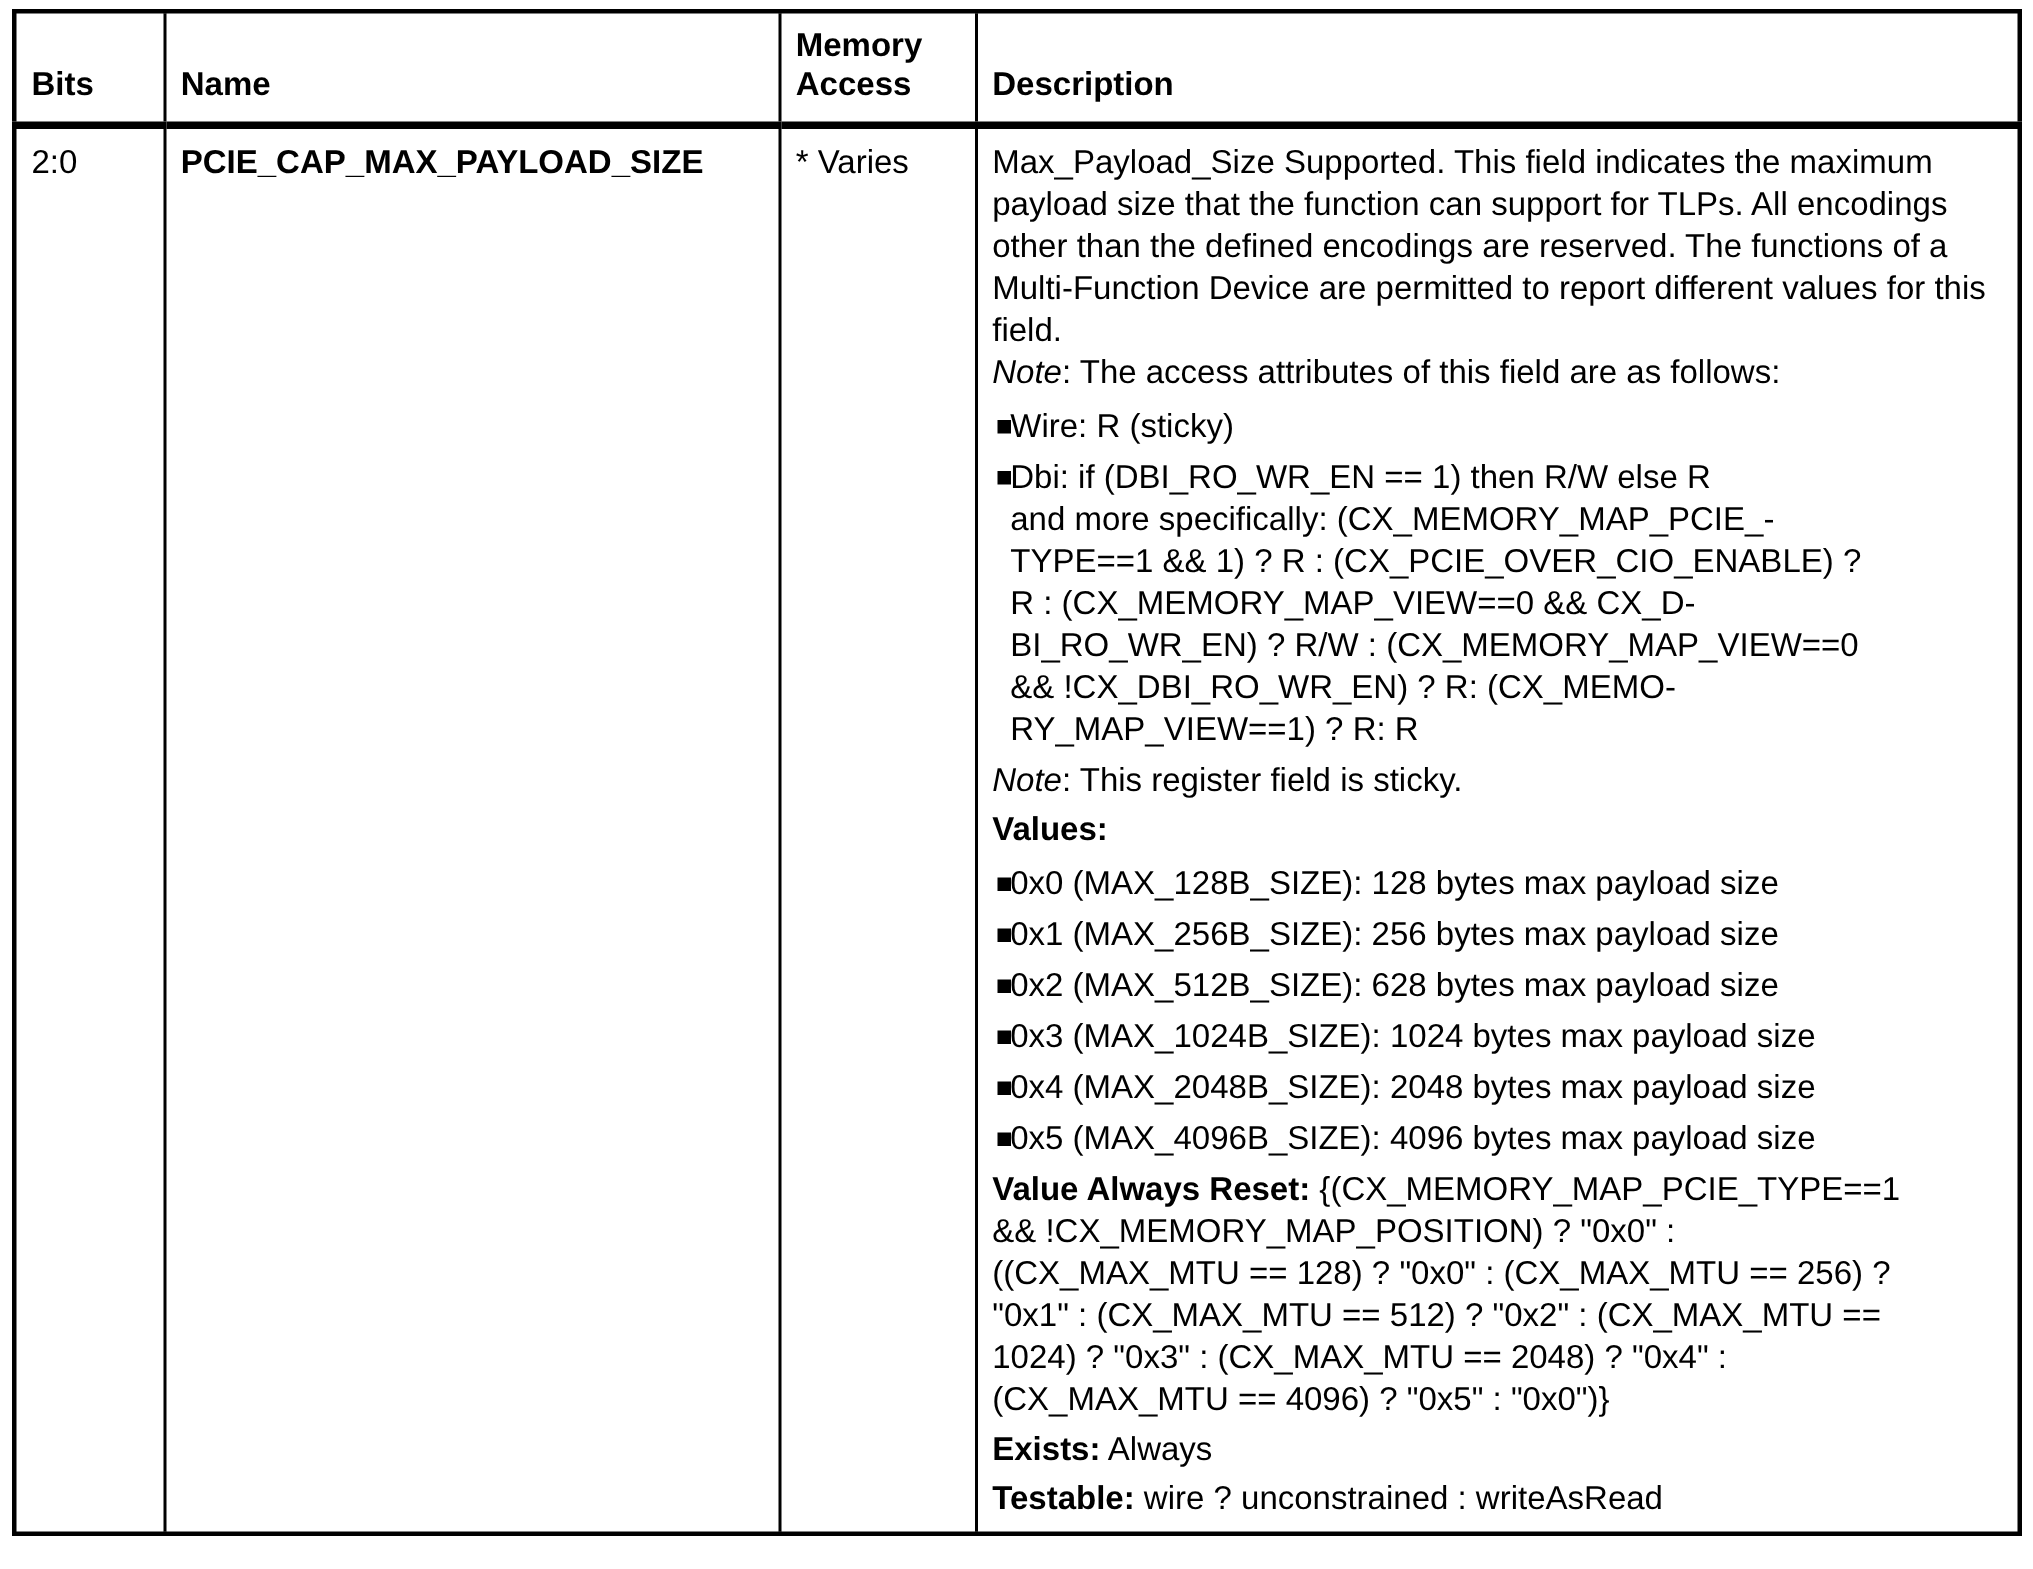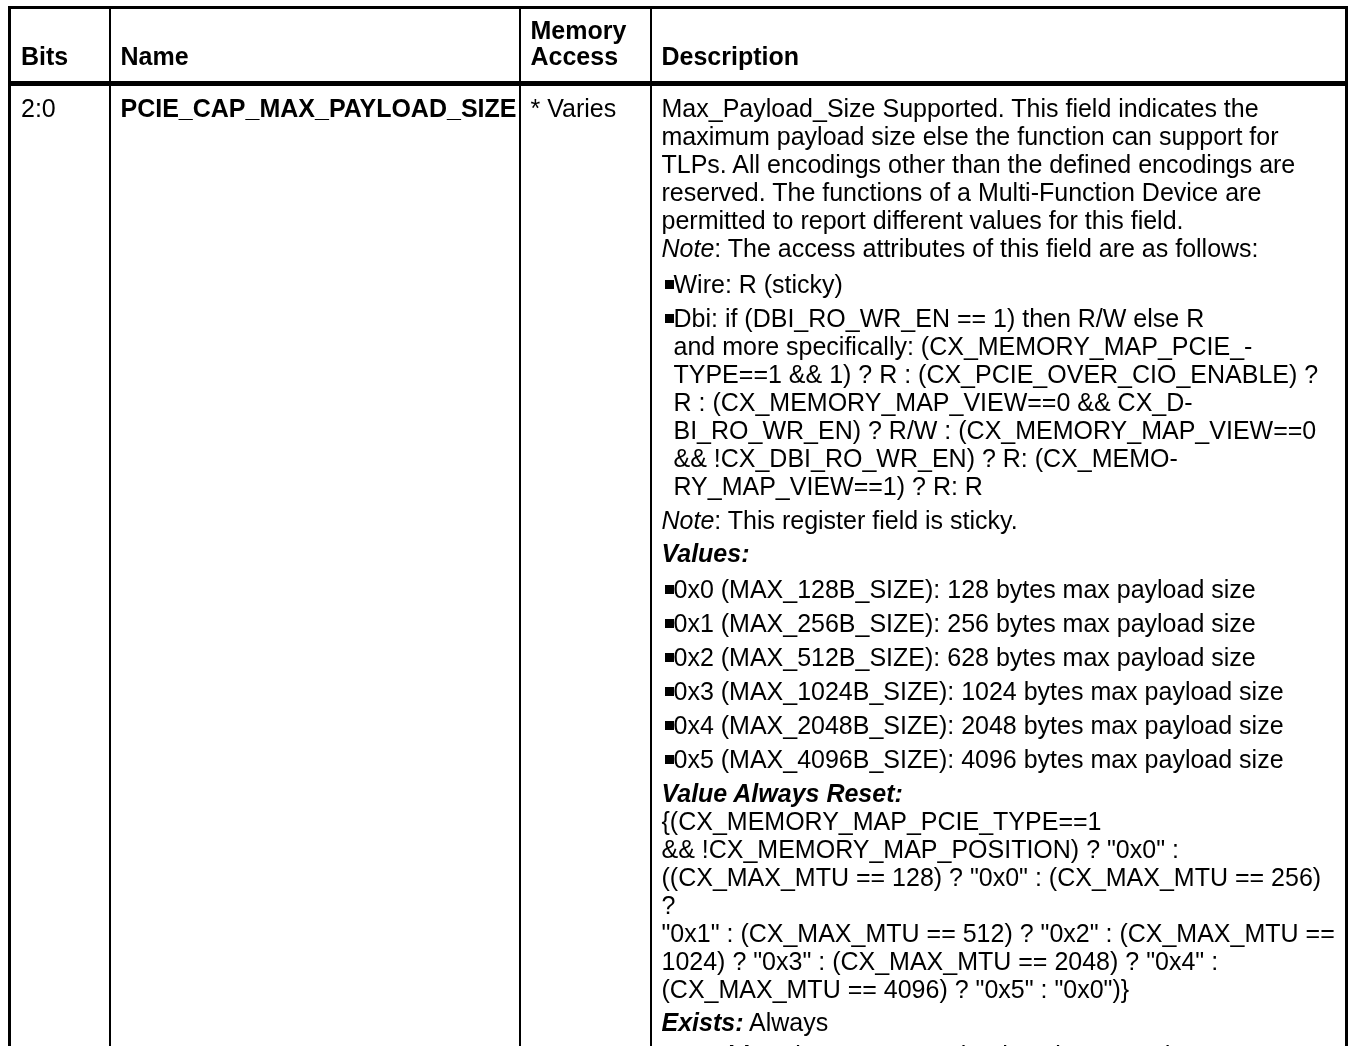--- a/index.html
+++ b/index.html
@@ -18,39 +18,39 @@
   }
   table.reg-table {
     width: 100%;
     border-collapse: collapse;
     table-layout: fixed;
     border: 3px solid #000;
   }
   th, td {
     border: 2px solid #000;
     text-align: left;
-    font-size: 25px;
+    font-size: 22px;
     padding: 8px 8px 8px 10px;
   }
   thead th {
     vertical-align: bottom;
     font-weight: bold;
     height: 76px;
     line-height: 26px;
     border-bottom: 5px solid #000;
     padding-bottom: 12px;
   }
   tbody td {
     vertical-align: top;
     line-height: 28px;
   }
   .nowrap { white-space: nowrap; font-weight: bold; }
   .desc p { margin: 0; }
   .desc .gap-top { margin-top: 5px; }
-  .bold, b { font-weight: bold; font-style: italic; }
+  .bold, b { font-weight: bold; }
   i { font-style: italic; }
   .multiline { white-space: pre-line; }
   .blist { margin: 8px 0 2px; }
   .bullet { display: flex; margin: 0 0 6px; }
   .bsq {
     flex: none;
     width: 9px;
     height: 9px;
     background: #000;
     margin: 10px 0 0 3px;
@@ -76,21 +76,21 @@
         <th>Description</th>
       </tr>
     </thead>
     <tbody>
       <tr>
         <td>2:0</td>
         <td class="nowrap">PCIE_CAP_MAX_PAYLOAD_SIZE</td>
         <td>* Varies</td>
         <td class="desc">
 
-          <p>Max_Payload_Size Supported. This field indicates the maximum payload size else the function can support for TLPs. All encodings other than the defined encodings are reserved. The functions of a Multi-Function Device are permitted to report different values for this field.</p>
+          <p>Max_Payload_Size Supported. This field indicates the maximum payload size that the function can support for TLPs. All encodings other than the defined encodings are reserved. The functions of a Multi-Function Device are permitted to report different values for this field.</p>
 
           <p><i>Note</i><span>: The access attributes of this field are as follows:</span></p>
 
           <div class="blist">
             <div class="bullet">
               <span class="bsq"></span>
               <span class="btext">Wire: R (sticky)</span>
             </div>
             <div class="bullet">
               <span class="bsq"></span>

